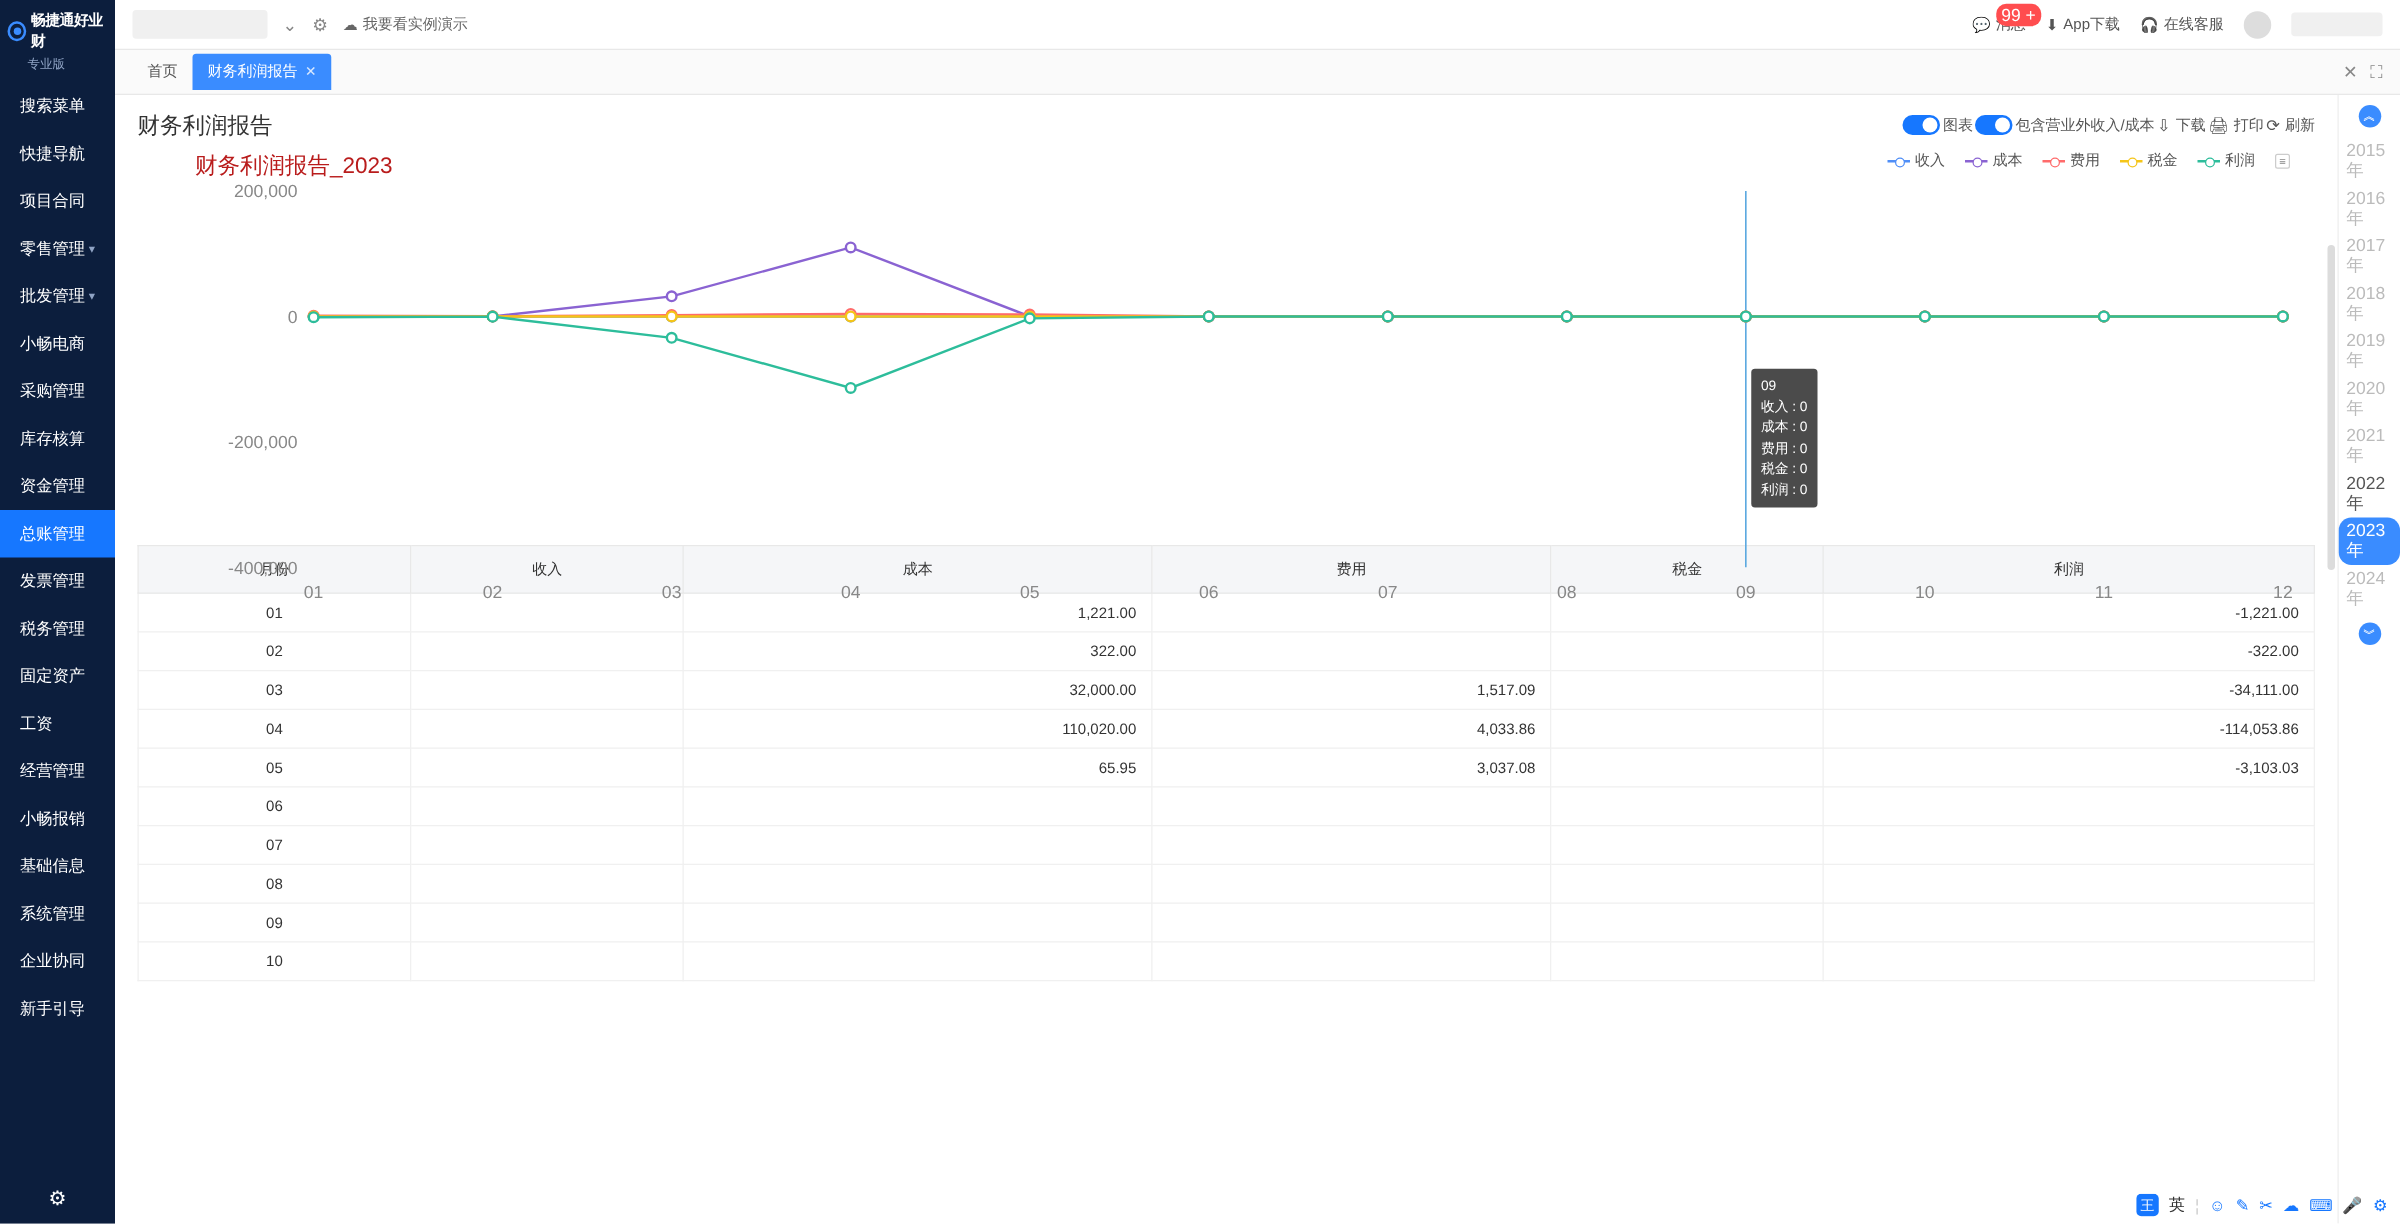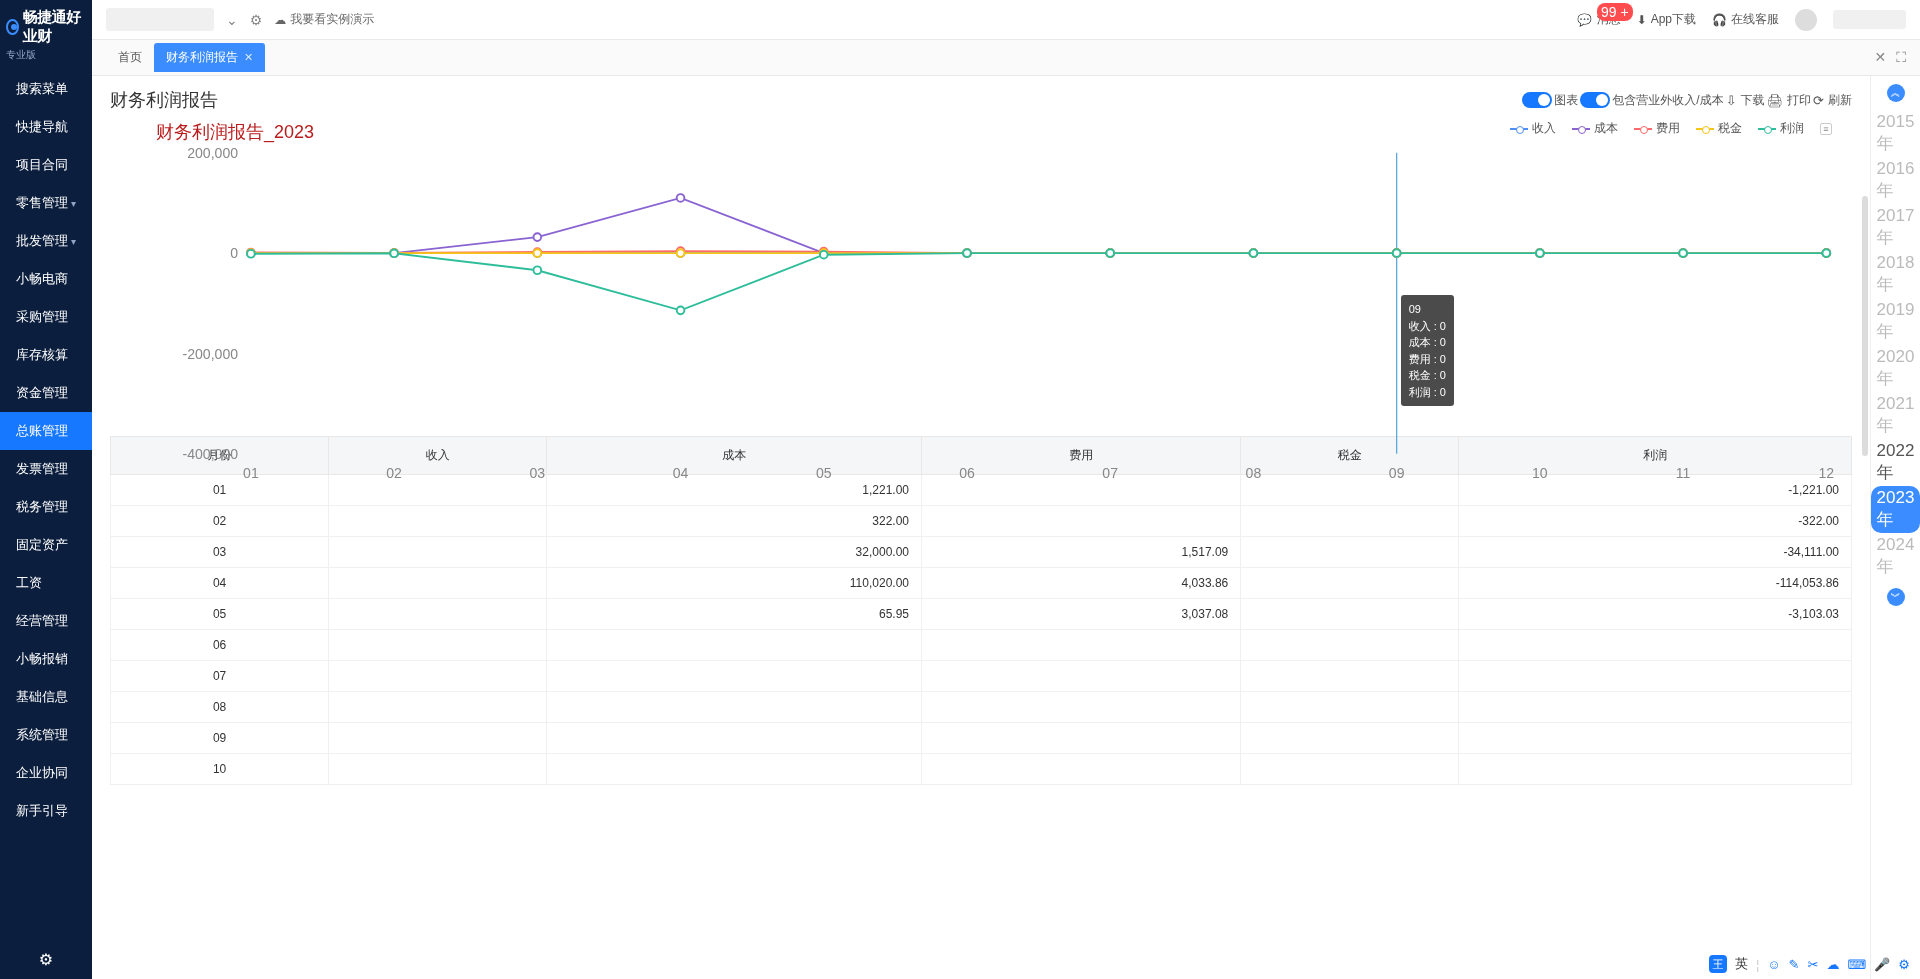--- a/index.html
+++ b/index.html
@@ -5,22 +5,22 @@
 * { margin: 0; padding: 0; box-sizing: border-box; }
 body { font-family: "Microsoft YaHei", Arial, sans-serif; font-size: 12px; color: #333; background: #fff; overflow: hidden; }
 .app { display: flex; height: 100vh; width: 100vw; }
 
 
 .sidebar { width: 92px; background: #0c1e3d; color: #fff; display: flex; flex-direction: column; flex-shrink: 0; }
 .logo-area { padding: 8px 6px; }
 .logo-row { display: flex; align-items: center; gap: 4px; }
 .logo-mark { width: 16px; height: 16px; border: 2px solid #3a8cff; border-radius: 50%; position: relative; }
 .logo-mark::after { content: ""; position: absolute; left: 3px; top: 3px; width: 6px; height: 6px; background: #3a8cff; border-radius: 50%; }
-.logo-text { font-size: 15px; font-weight: bold; letter-spacing: -0.5px; }
-.logo-sub { font-size: 10px; color: #8fa3c4; margin-top: 2px; }
+.logo-text { font-size: 12px; font-weight: bold; letter-spacing: -0.5px; }
+.logo-sub { font-size: 10px; color: #8fa3c4; margin-top: 2px; margin-left: 16px; }
 .menu { flex: 1; overflow-y: auto; }
 .menu-item { padding: 10px 16px; font-size: 13px; cursor: pointer; display: flex; align-items: center; justify-content: space-between; }
 .menu-item.active { background: #1677ff; }
 .menu-caret { font-size: 10px; color: #8fa3c4; }
 .sidebar-footer { text-align: center; padding: 10px 0; }
 .gear-icon { color: #fff; font-size: 16px; cursor: pointer; }
 
 
 .main { flex: 1; display: flex; flex-direction: column; min-width: 0; }
 .topbar { height: 40px; display: flex; align-items: center; padding: 0 14px; border-bottom: 1px solid #e8e8e8; background: #fff; }
@@ -67,21 +67,21 @@
 
 
 .data-table { width: 100%; border-collapse: collapse; }
 .data-table th { background: #f5f6f8; font-weight: 500; padding: 10px 12px; border: 1px solid #e8e8e8; text-align: center; }
 .data-table td { padding: 8px 12px; border: 1px solid #f0f0f0; text-align: right; }
 .data-table td:first-child { text-align: center; }
 
 
 .year-rail { width: 50px; background: #fff; border-left: 1px solid #eee; display: flex; flex-direction: column; align-items: center; padding-top: 8px; gap: 8px; }
 .rail-btn { width: 18px; height: 18px; background: #3a8cff; color: #fff; border-radius: 50%; display: flex; align-items: center; justify-content: center; font-size: 10px; cursor: pointer; }
-.year-item { font-size: 17px; color: #bbb; cursor: pointer; padding: 2px 6px; border-radius: 10px; }
+.year-item { font-size: 14px; color: #bbb; cursor: pointer; padding: 2px 6px; border-radius: 10px; }
 .year-item.near { color: #555; }
 .year-item.active { background: #3a8cff; color: #fff; }
 
 
 .ime-bar { position: fixed; right: 10px; bottom: 6px; display: flex; align-items: center; gap: 8px; font-size: 13px; }
 .ime-badge { background: #1677ff; color: #fff; width: 18px; height: 18px; border-radius: 4px; display:flex; align-items:center; justify-content:center; font-size:11px; }
 .ime-icon { color: #1677ff; cursor: pointer; }
 .ime-sep { color: #ccc; }
 
 

